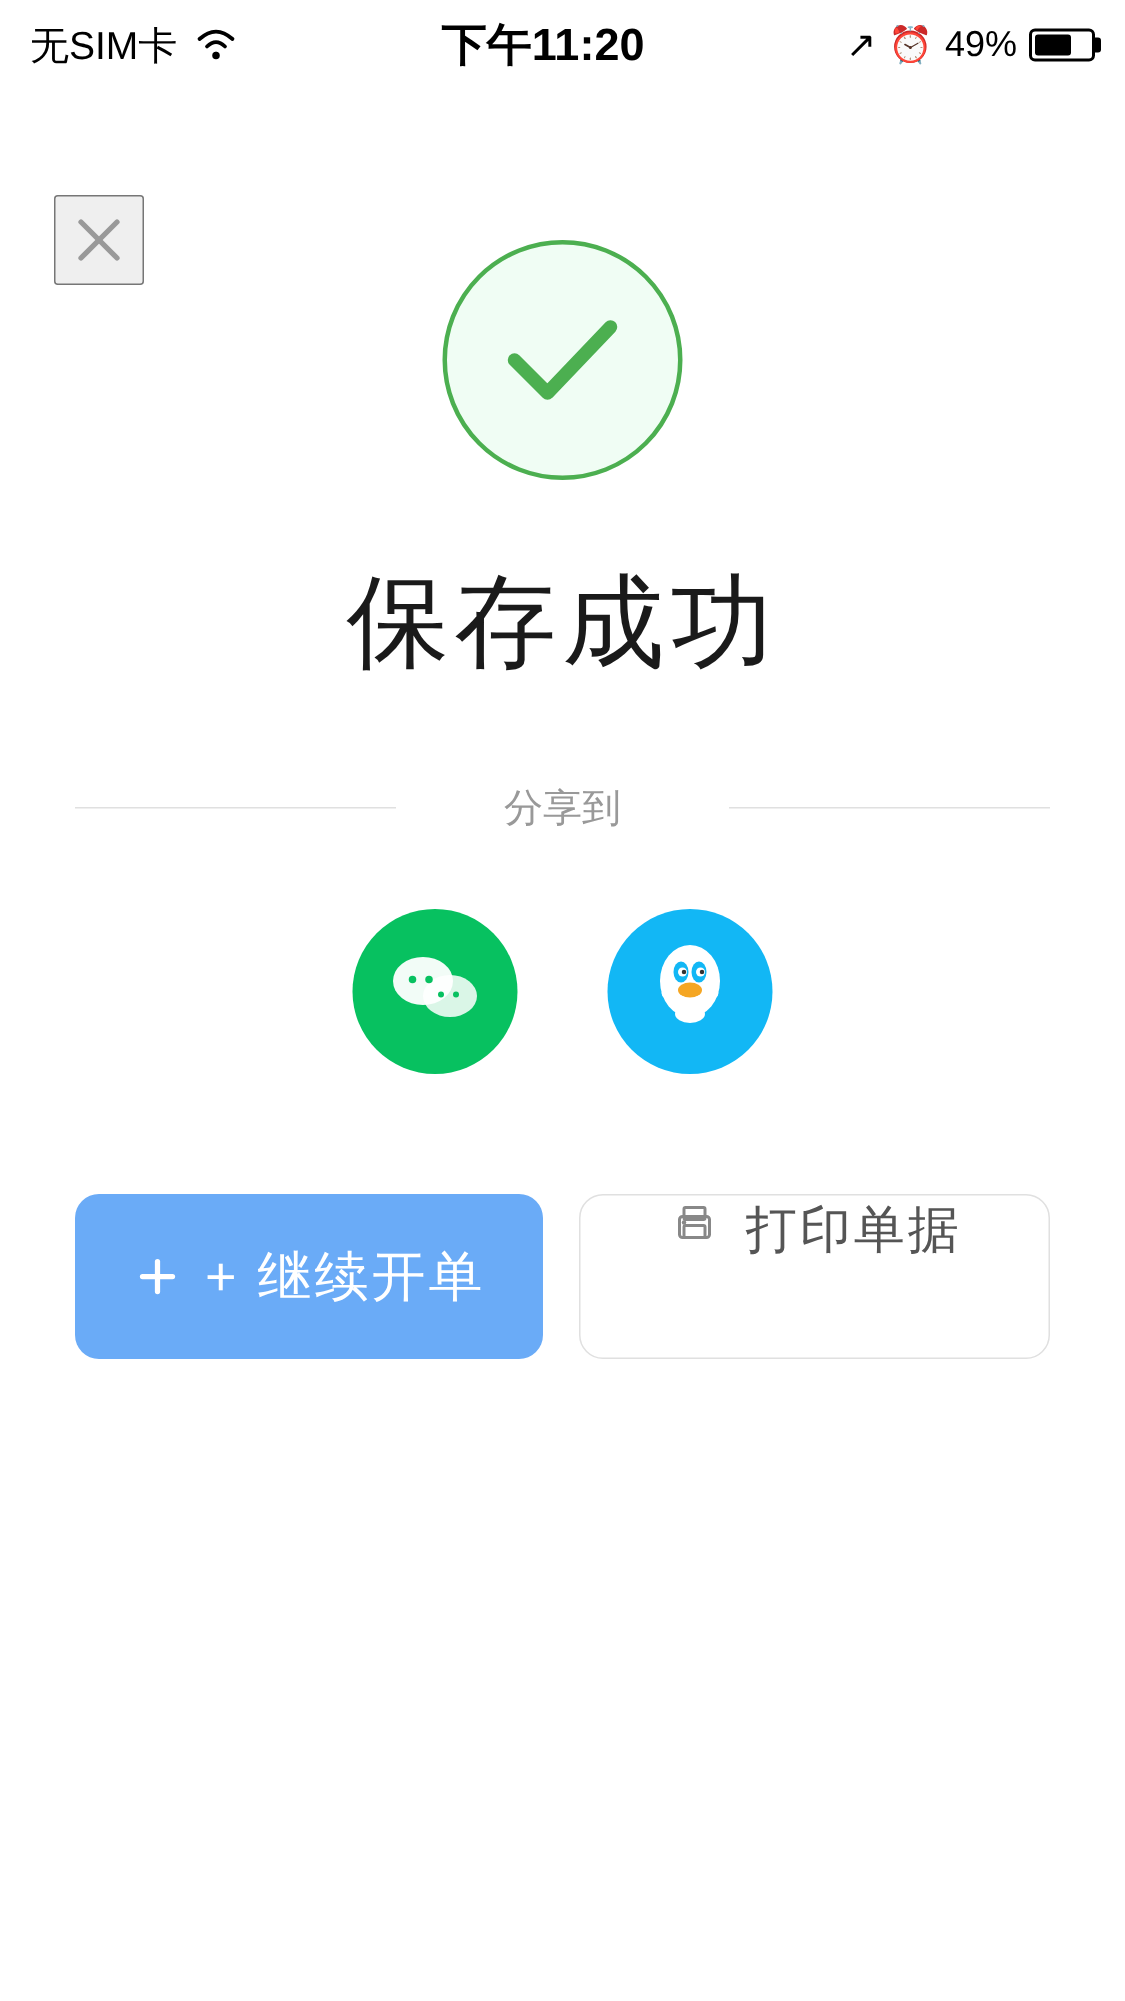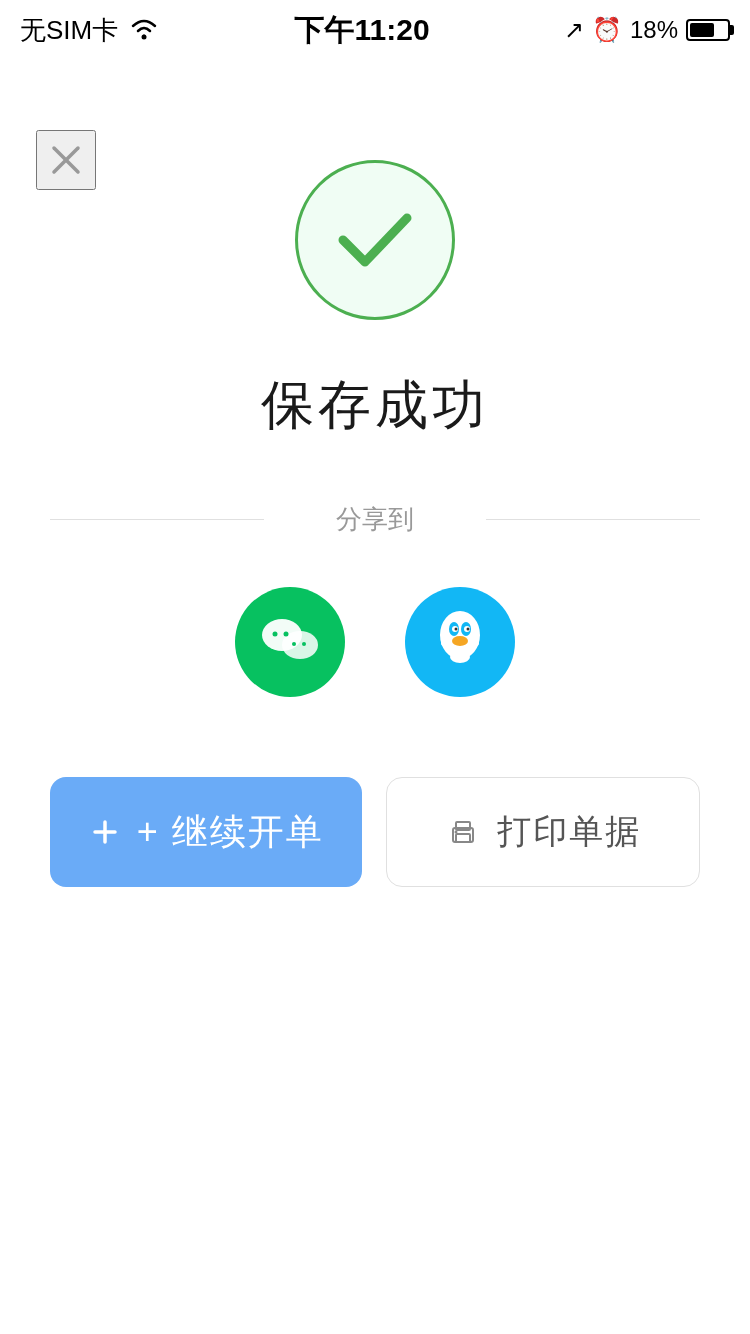--- a/index.html
+++ b/index.html
@@ -112,21 +112,21 @@
       border: 3px solid #4caf50;
       background: #f0fdf4;
       display: flex;
       align-items: center;
       justify-content: center;
       margin-bottom: 50px;
     }
 
     
     .success-title {
-      font-size: 53px;
+      font-size: 68px;
       font-weight: 500;
       color: #1a1a1a;
       margin-bottom: 60px;
       letter-spacing: 4px;
     }
 
     
     .share-divider {
       width: 100%;
       display: flex;
@@ -193,21 +193,21 @@
     }
     .btn-secondary {
       width: 100%;
       height: 110px;
       background: #ffffff;
       border: 1px solid #e0e0e0;
       border-radius: 16px;
       font-size: 34px;
       color: #555;
       display: flex;
-      align-items: center;
+      align-items: flex-start;
       justify-content: center;
       gap: 16px;
       cursor: pointer;
       letter-spacing: 2px;
     }
   </style>
 </head>
 <body>
 
 <div class="status-bar">
@@ -217,21 +217,21 @@
       <path d="M16 18 Q16 18 16 18" stroke="#000" stroke-width="3" stroke-linecap="round"></path>
       <path d="M10 13 Q13 10 16 10 Q19 10 22 13" stroke="#000" stroke-width="2.5" fill="none" stroke-linecap="round"></path>
       <path d="M5 8 Q10.5 3 16 3 Q21.5 3 27 8" stroke="#000" stroke-width="2.5" fill="none" stroke-linecap="round"></path>
       <circle cx="16" cy="19" r="2.5" fill="#000"></circle>
     </svg>
   </div>
   <div class="status-center">下午11:20</div>
   <div class="status-right">
     <span>↗</span>
     <span>⏰</span>
-    <span>18%</span>
+    <span>49%</span>
     <div class="battery-bar">
       <div class="battery-fill"></div>
     </div>
   </div>
 </div>
 
 <div class="main-content">
 
   <button class="close-btn">
     <svg width="36" height="36" viewBox="0 0 36 36">

